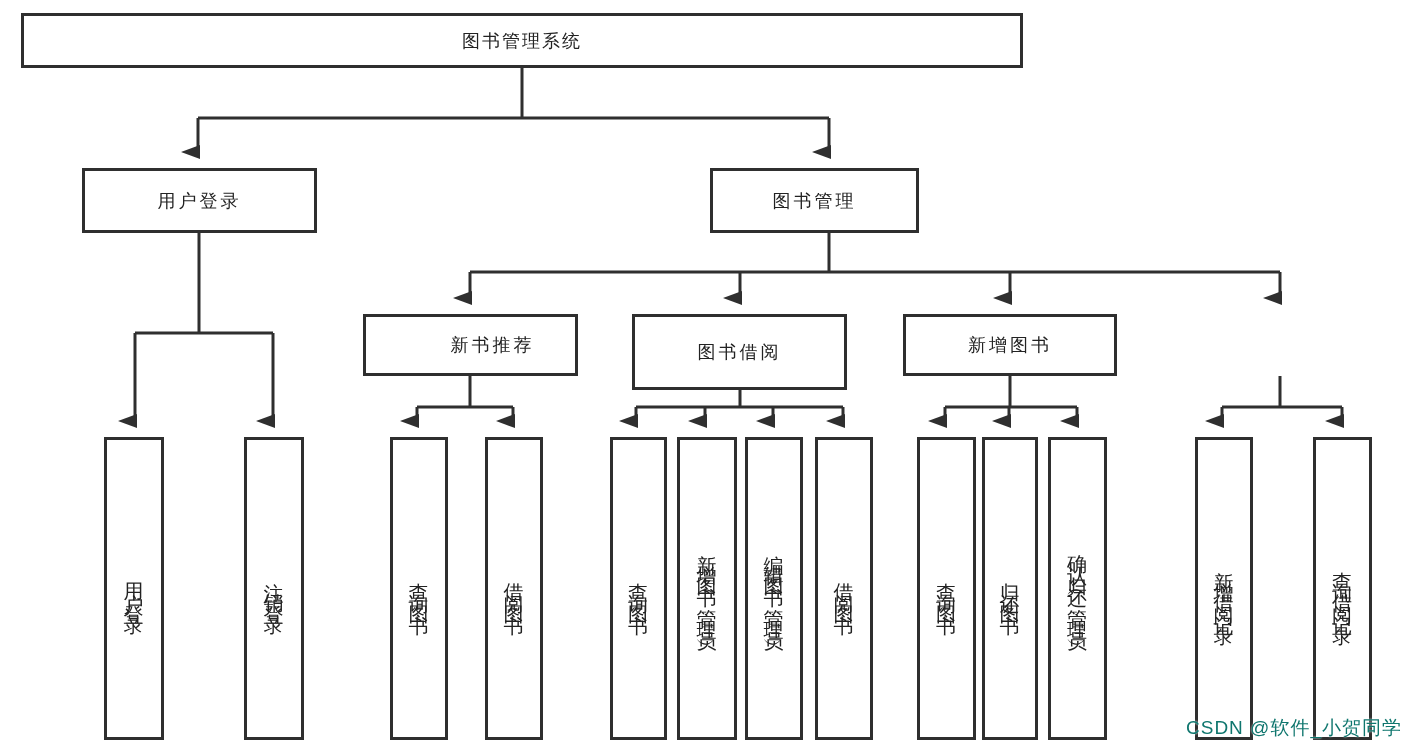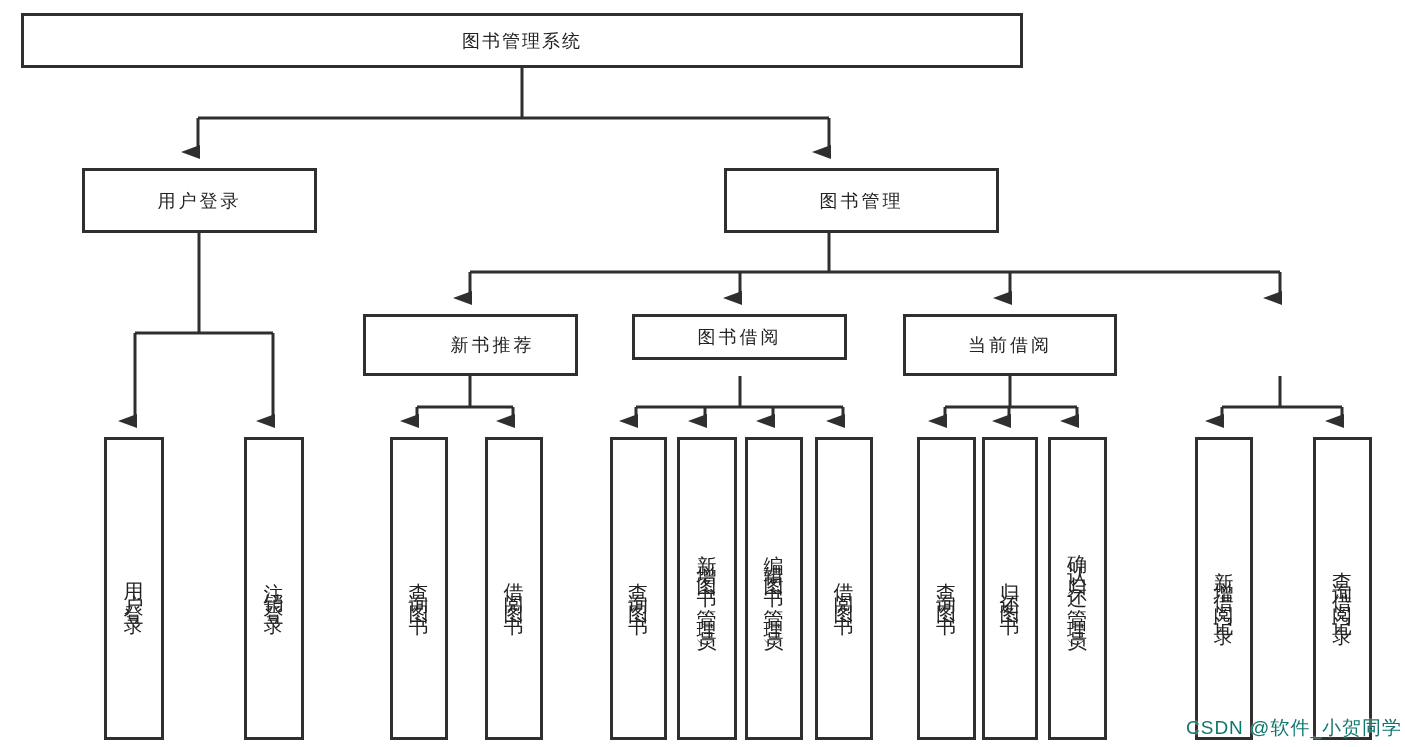--- a/index.html
+++ b/index.html
@@ -104,32 +104,32 @@
     </g>
   </svg>
 
   <div class="box" style="left:21px; top:13px; width:1002px; height:55px;">
     <span class="root-label">图书管理系统</span>
   </div>
 
   <div class="box" style="left:82px; top:168px; width:235px; height:65px;">
     <span class="h-label">用户登录</span>
   </div>
-  <div class="box" style="left:710px; top:168px; width:275px; height:65px;margin-left:14px;">
+  <div class="box" style="left:710px; top:168px; width:209px; height:65px;">
     <span class="h-label">图书管理</span>
   </div>
 
   <div class="box" style="left:363px; top:314px; width:215px; height:62px;padding-left:44px;">
     <span class="h-label">新书推荐</span>
   </div>
-  <div class="box" style="left:632px; top:314px; width:215px; height:46px;">
+  <div class="box" style="left:632px; top:314px; width:215px; height:76px;">
     <span class="h-label">图书借阅</span>
   </div>
   <div class="box" style="left:903px; top:314px; width:214px; height:62px;">
-    <span class="h-label">当前借阅</span>
+    <span class="h-label">新增图书</span>
   </div>
 
   <div class="box v-box" style="left:104px; top:437px; width:60px; height:303px;">用户登录</div>
   <div class="box v-box" style="left:244px; top:437px; width:60px; height:303px;">注销登录</div>
 
   <div class="box v-box" style="left:390px; top:437px; width:58px; height:303px;">查询图书</div>
   <div class="box v-box" style="left:485px; top:437px; width:58px; height:303px;">借阅图书</div>
 
   <div class="box v-box" style="left:610px; top:437px; width:57px; height:303px;">查询图书</div>
   <div class="box v-box" style="left:677px; top:437px; width:60px; height:303px;">新增图书（管理员）</div>

